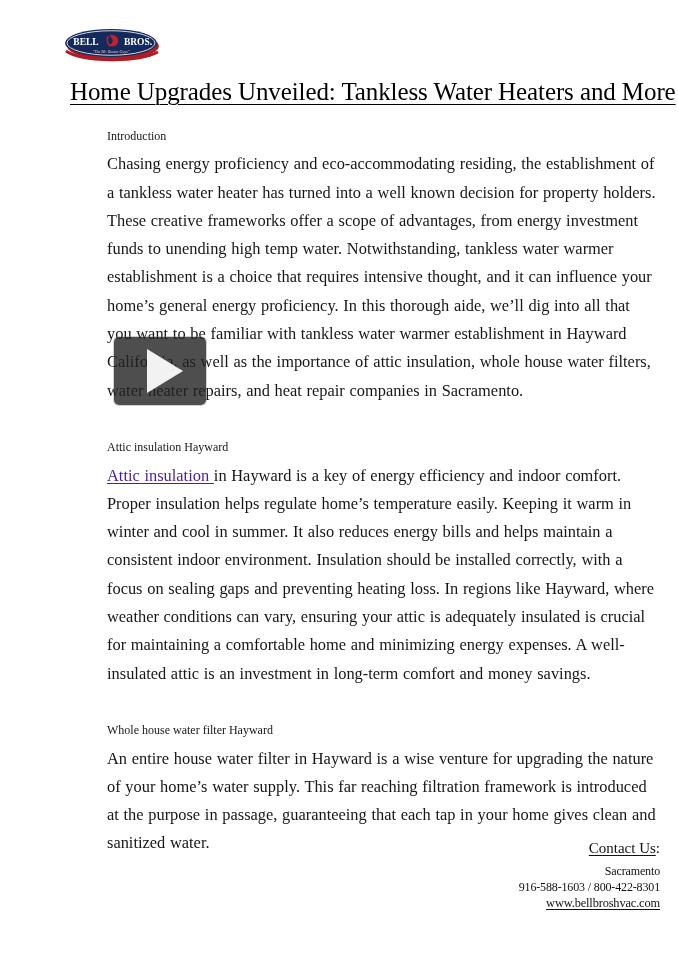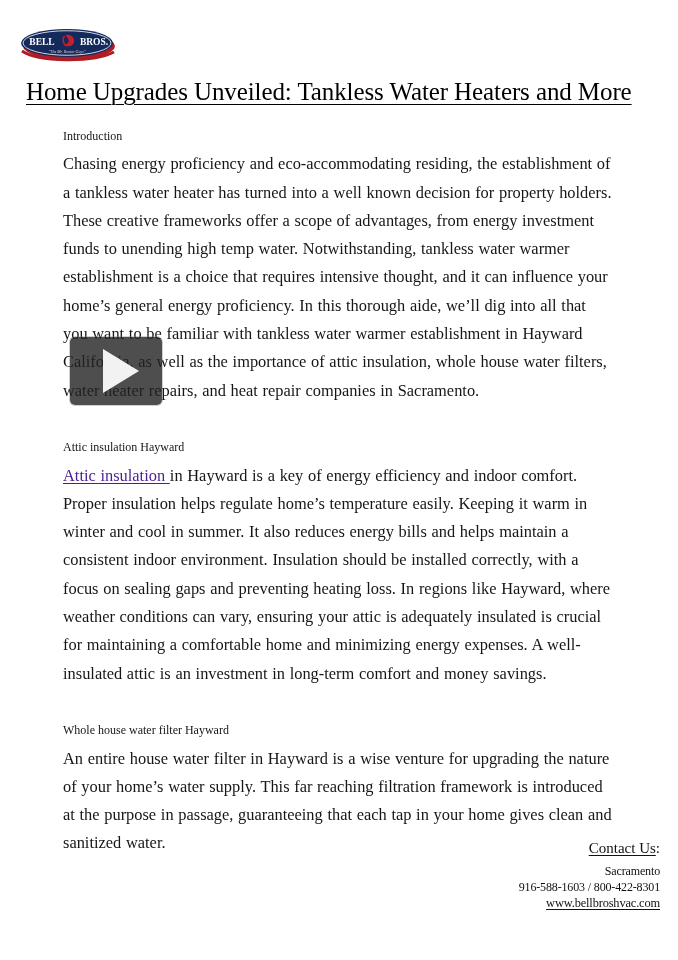--- a/index.html
+++ b/index.html
@@ -14,20 +14,21 @@
     overflow: hidden;
     font-family: "Liberation Serif", "DejaVu Serif", serif;
     color: #111111;
   }
 
   
   .page {
     position: absolute;
     inset: 0;
     background: #ffffff;
+    margin-left: 44px;
   }
 
   
   .logo-wrap {
     position: absolute;
     left: 18px;
     top: 24px;
     width: 100px;
     height: 40px;
   }

